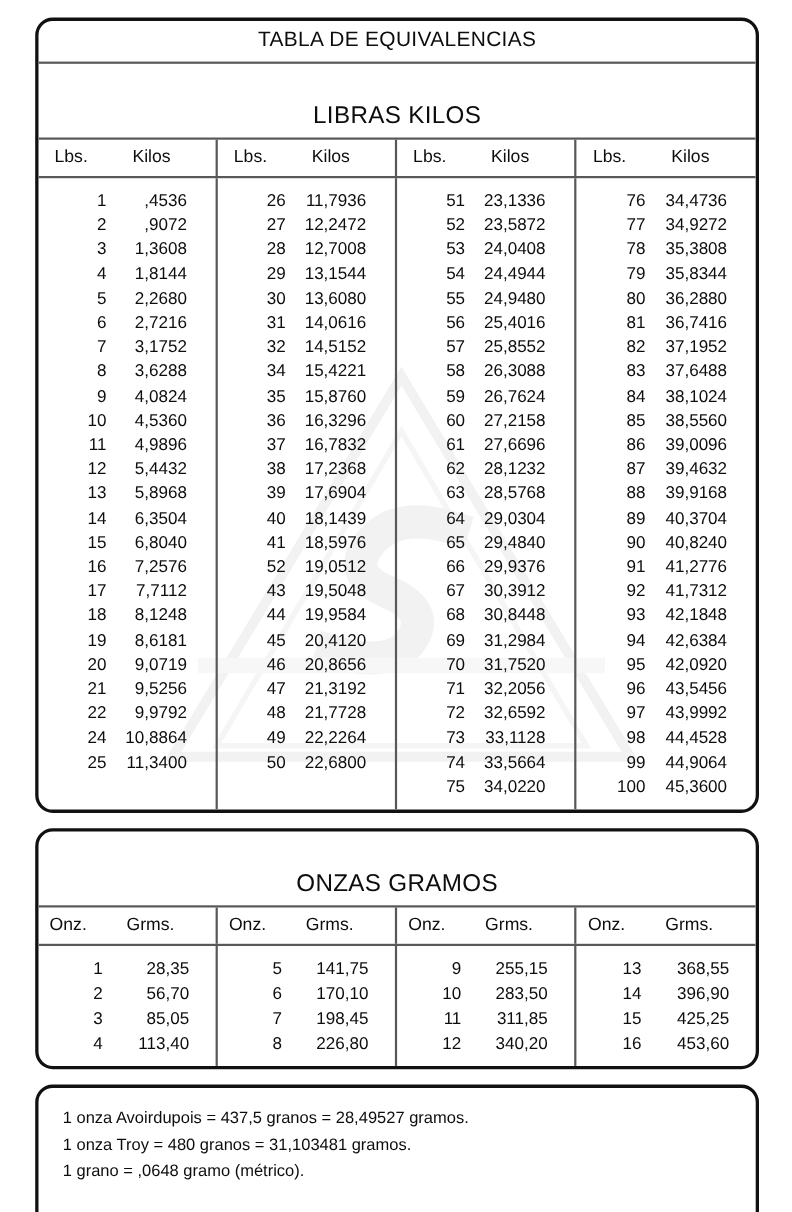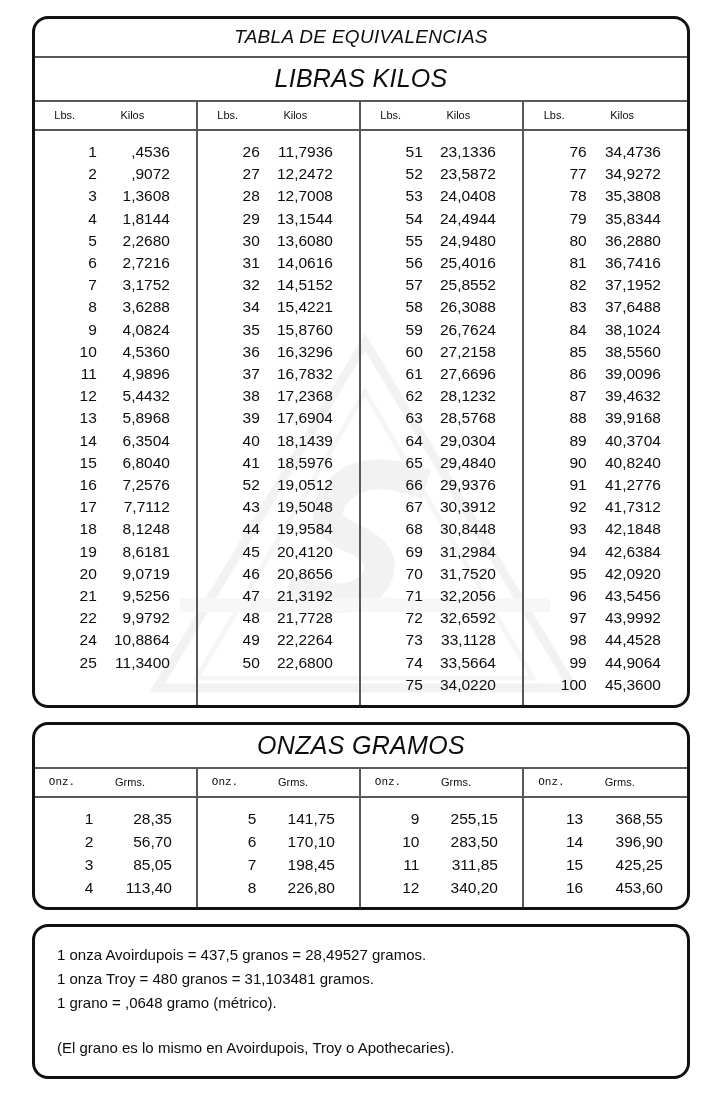--- a/index.html
+++ b/index.html
@@ -45,41 +45,41 @@
   }
 
   
   .banner {
     text-align: center;
     font-size: 19px;
     letter-spacing: 0.3px;
     padding: 7px 0 8px 0;
     border-bottom: 2px solid #585858;
     background: transparent;
-    font-style: italic;
   }
   .banner.sub {
-    font-size: 25px;
+    font-size: 22px;
     padding: 6px 0 7px 0;
+    margin-top: 28px;
   }
 
   
   .grid4 {
     display: grid;
     grid-template-columns: repeat(4, 1fr);
   }
   .colgroup {
     border-right: 2px solid #585858;
     box-sizing: border-box;
   }
   .colgroup:last-child { border-right: none; }
 
   .chead {
     display: flex;
-    font-size: 11px;
+    font-size: 16px;
     padding: 7px 0 8px 0;
     box-sizing: border-box;
     gap: 24px;
   }
   .chead .h-a { width: 44%; text-align: center; }
   .chead .h-b { width: 56%; text-align: left; padding-left: 2px; }
 
   .headrule {
     border-bottom: 2px solid #585858;
   }
@@ -105,21 +105,21 @@
     width: 56%;
     text-align: right;
     padding-right: 26px;
     box-sizing: border-box;
   }
 
   
   .oz .row { line-height: 23px; }
   .oz .row .c-a { width: 40%; padding-right: 6px; }
   .oz .row .c-b { width: 60%; padding-right: 24px; }
-  .oz-chead .h-a { width: 40%; font-family: Liberation Mono, monospace; }
+  .oz-chead .h-a { width: 40%; }
   .oz-chead .h-b { width: 60%; }
 
   
   .gap-a { height: 14px; }
   .gap-b { height: 14px; }
 
   
   .notes {
     padding: 16px 0 16px 22px;
   }

